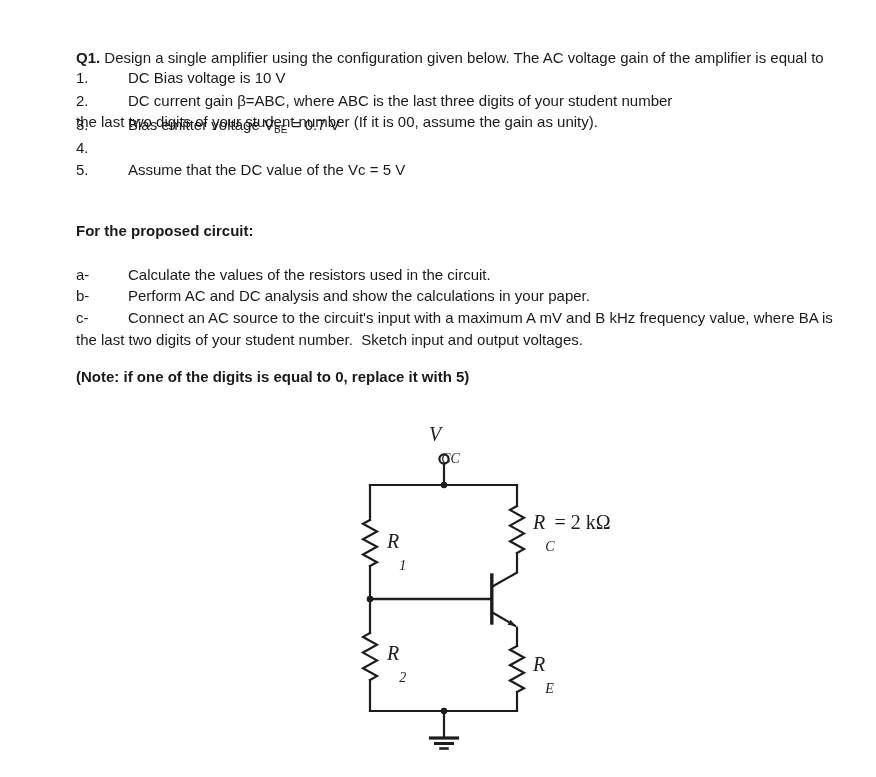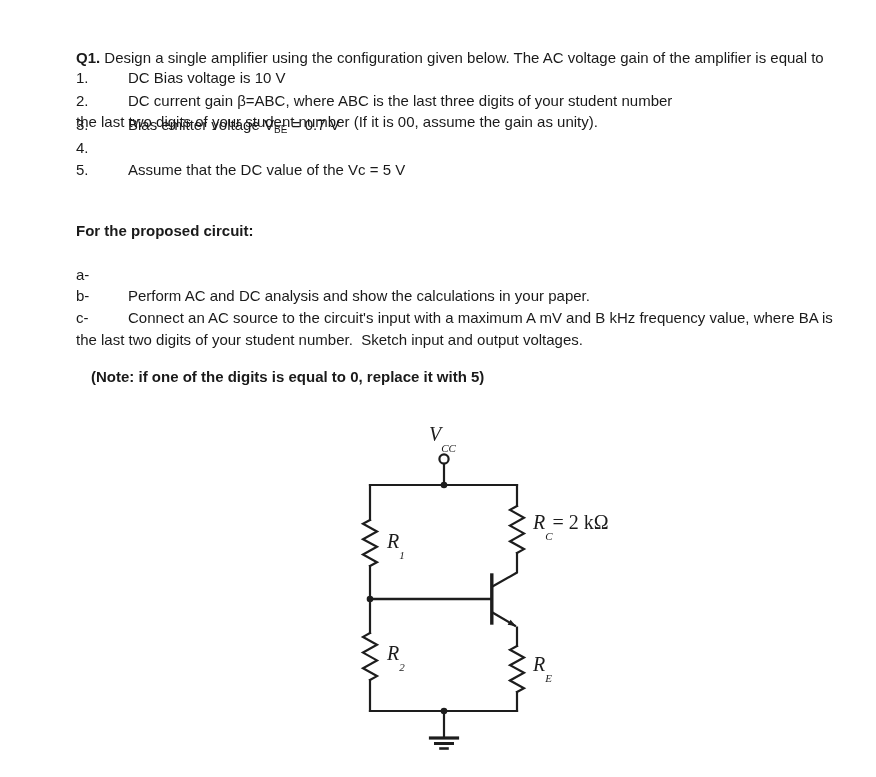--- a/index.html
+++ b/index.html
@@ -23,21 +23,21 @@
   
   .clabel{
     position:absolute;
     font-family:"Liberation Serif","DejaVu Serif",serif;
     font-style:italic;
     font-size:20px;
     line-height:1;
     color:#1c1c1c;
     white-space:pre;
   }
-  .clabel .csub{font-size:11px;position:relative;top:11px;}
+  .clabel .csub{font-size:14px;position:relative;top:22px;}
   .clabel .cval{font-style:normal;}
   svg{position:absolute;left:0;top:0;}
 </style>
 </head>
 <body>
 
 <div class="page">
 
   <div class="abs nowrap" style="left:31px;top:4px;">
     <div><span class="b">Q1.</span><span> Design a single amplifier using the configuration given below. The AC voltage gain of the amplifier is equal to</span></div>
@@ -48,27 +48,27 @@
     <div class="row"><span class="numcol">1.</span><span><span>DC Bias voltage is 10 V</span><span class="sub"></span><span></span></span></div>
     <div class="row"><span class="numcol">2.</span><span><span>DC current gain β=ABC, where ABC is the last three digits of your student number</span><span class="sub"></span><span></span></span></div>
     <div class="row"><span class="numcol">3.</span><span><span>Bias emitter voltage V</span><span class="sub">BE</span><span> = 0.7 V</span></span></div>
     <div class="row"><span class="numcol">4.</span></div>
     <div class="row"><span class="numcol">5.</span><span><span>Assume that the DC value of the Vc = 5 V</span><span class="sub"></span><span></span></span></div>
   </div>
 
   <div class="abs nowrap b" style="left:31px;top:220px;">For the proposed circuit:</div>
 
   <div class="abs" style="left:31px;top:264px;">
-    <div class="row"><span class="numcol">a-</span></div>
+    <div class="row"><span class="numcol">a-</span><span>Calculate the values of the resistors used in the circuit.</span></div>
     <div class="row"><span class="numcol">b-</span><span>Perform AC and DC analysis and show the calculations in your paper.</span></div>
     <div class="row"><span class="numcol">c-</span><span>Connect an AC source to the circuit's input with a maximum A mV and B kHz frequency value, where BA is</span></div>
   </div>
   <div class="abs nowrap" style="left:31px;top:329px;">the last two digits of your student number.  Sketch input and output voltages.</div>
 
-  <div class="abs nowrap b" style="left:46px;top:366px;">(Note: if one of the digits is equal to 0, replace it with 5)</div>
+  <div class="abs nowrap b" style="left:31px;top:366px;">(Note: if one of the digits is equal to 0, replace it with 5)</div>
 
   <svg width="876" height="777" viewBox="0 0 876 777">
     <g stroke="#1d1d1d" stroke-width="2.2" fill="none" stroke-linecap="square">
 
       <circle cx="399" cy="459" r="4.6" fill="#ffffff"></circle>
       <path d="M399 464 V485"></path>
 
       <path d="M325 485 H472"></path>
 
       <path d="M325 485 V520 M325 566 V633 M325 680 V711"></path>

